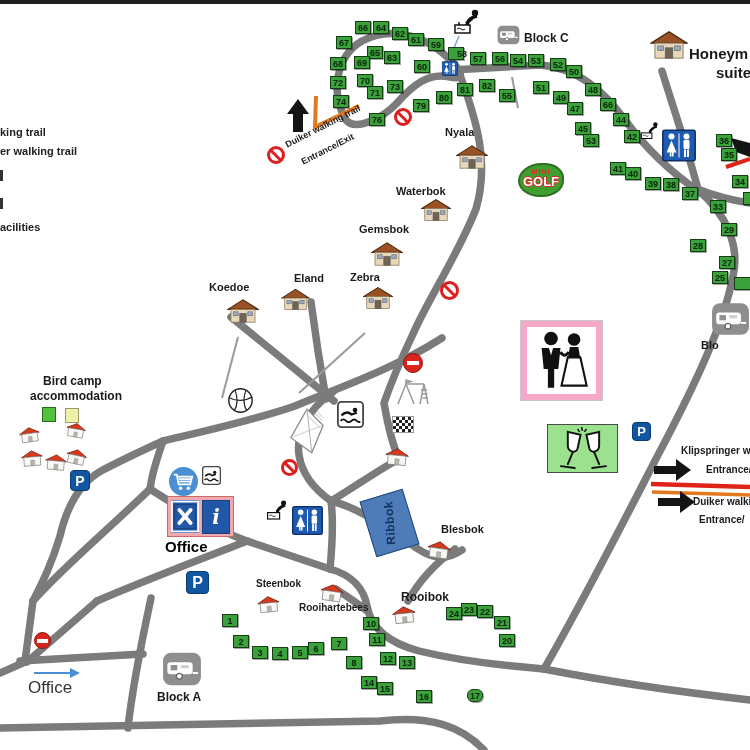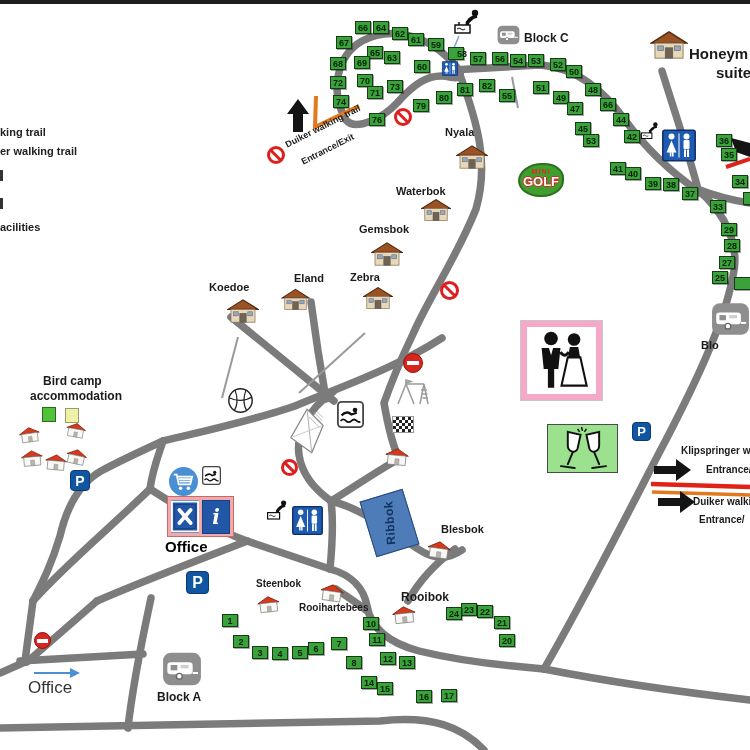--- a/index.html
+++ b/index.html
@@ -156,41 +156,41 @@
       <div class="site" style="left: 610px; top: 162px;">41</div>
       <div class="site" style="left: 625px; top: 167px;">40</div>
       <div class="site" style="left: 645px; top: 177px;">39</div>
       <div class="site" style="left: 663px; top: 178px;">38</div>
       <div class="site" style="left: 682px; top: 187px;">37</div>
       <div class="site" style="left: 716px; top: 134px;">36</div>
       <div class="site" style="left: 721px; top: 148px;">35</div>
       <div class="site" style="left: 732px; top: 175px;">34</div>
       <div class="site" style="left: 710px; top: 200px;">33</div>
       <div class="site" style="left: 721px; top: 223px;">29</div>
-      <div class="site" style="left: 724px; top: 239px;">28</div>
+      <div class="site" style="left: 690px; top: 239px;">28</div>
       <div class="site" style="left: 719px; top: 256px;">27</div>
       <div class="site" style="left: 712px; top: 271px;">25</div>
       <div class="site" style="left: 734px; top: 277px; padding-left: 25px;">26</div>
       <div class="site" style="left: 743px; top: 192px;"></div>
       <div class="site" style="left: 222px; top: 614px;">1</div>
       <div class="site" style="left: 233px; top: 635px;">2</div>
       <div class="site" style="left: 252px; top: 646px;">3</div>
       <div class="site" style="left: 272px; top: 647px;">4</div>
       <div class="site" style="left: 292px; top: 646px;">5</div>
       <div class="site" style="left: 308px; top: 642px;">6</div>
       <div class="site" style="left: 331px; top: 637px;">7</div>
       <div class="site" style="left: 346px; top: 656px;">8</div>
       <div class="site" style="left: 363px; top: 617px;">10</div>
       <div class="site" style="left: 369px; top: 633px;">11</div>
       <div class="site" style="left: 380px; top: 652px;">12</div>
       <div class="site" style="left: 399px; top: 656px;">13</div>
       <div class="site" style="left: 361px; top: 676px;">14</div>
       <div class="site" style="left: 377px; top: 682px;">15</div>
       <div class="site" style="left: 416px; top: 690px;">16</div>
-      <div class="site" style="left: 441px; top: 689px;">17</div>
+      <div class="site" style="left: 467px; top: 689px; border-radius: 6px;">17</div>
       <div class="site" style="left: 499px; top: 634px;">20</div>
       <div class="site" style="left: 494px; top: 616px;">21</div>
       <div class="site" style="left: 477px; top: 605px;">22</div>
       <div class="site" style="left: 461px; top: 603px;">23</div>
       <div class="site" style="left: 446px; top: 607px;">24</div>
       <div class="maplabel" style="left: 445px; top: 126px; font-size: 11px;">Nyala</div>
       <div class="maplabel" style="left: 396px; top: 185px; font-size: 11px;">Waterbok</div>
       <div class="maplabel" style="left: 359px; top: 223px; font-size: 11px;">Gemsbok</div>
       <div class="maplabel" style="left: 350px; top: 271px; font-size: 11px;">Zebra</div>
       <div class="maplabel" style="left: 294px; top: 272px; font-size: 11px;">Eland</div>

